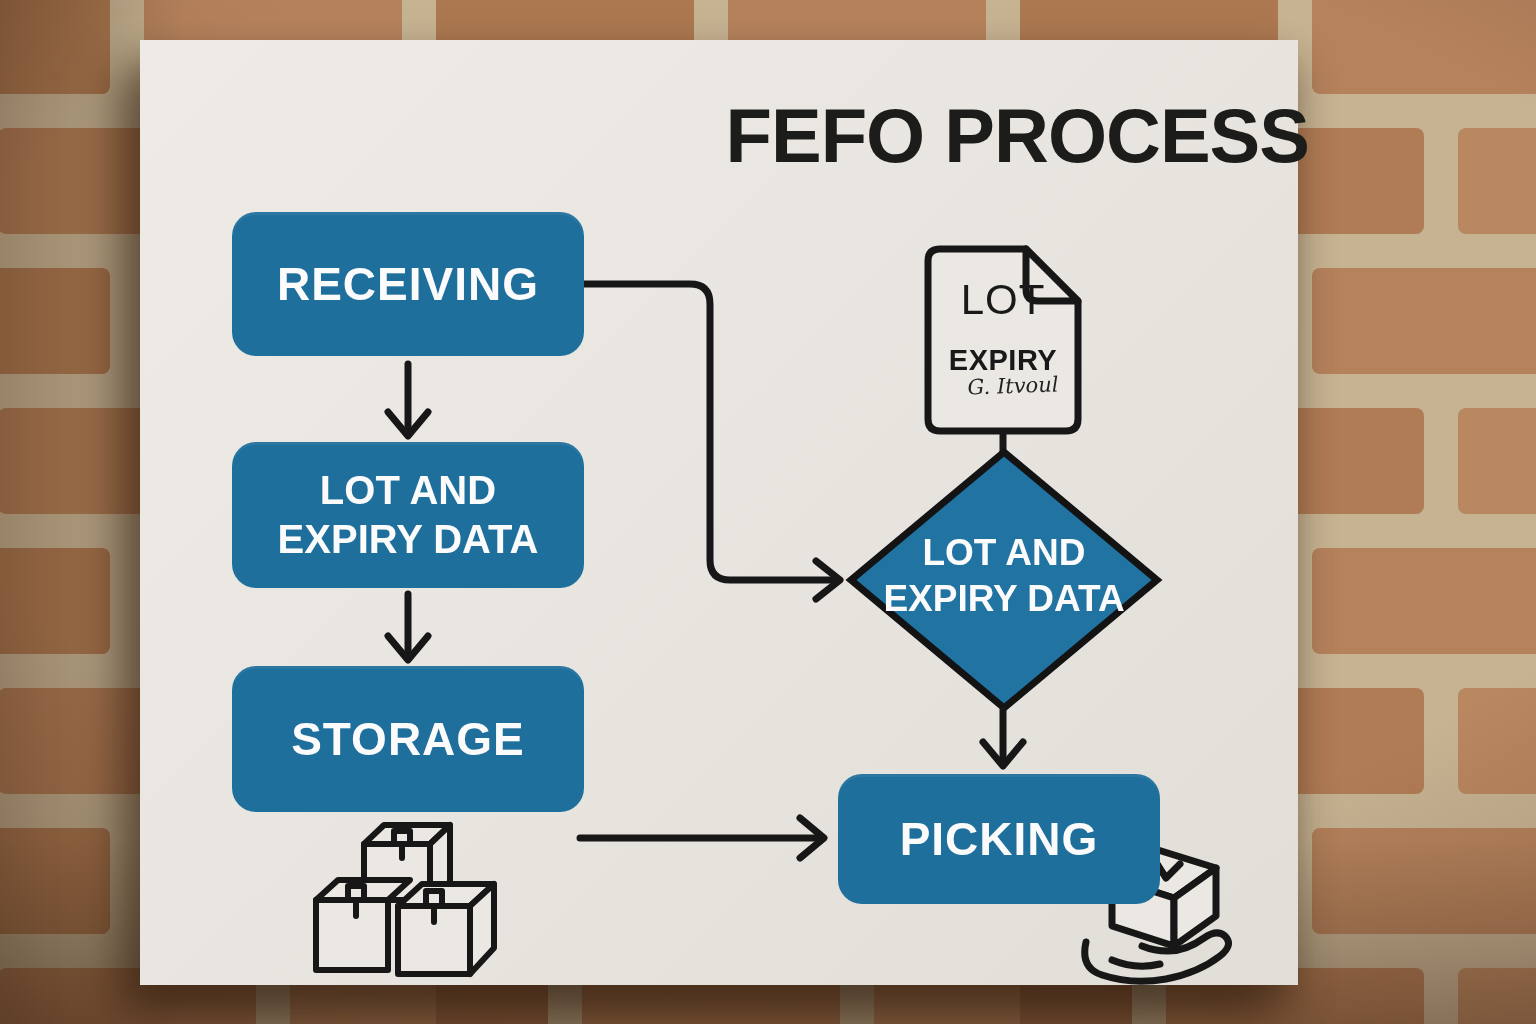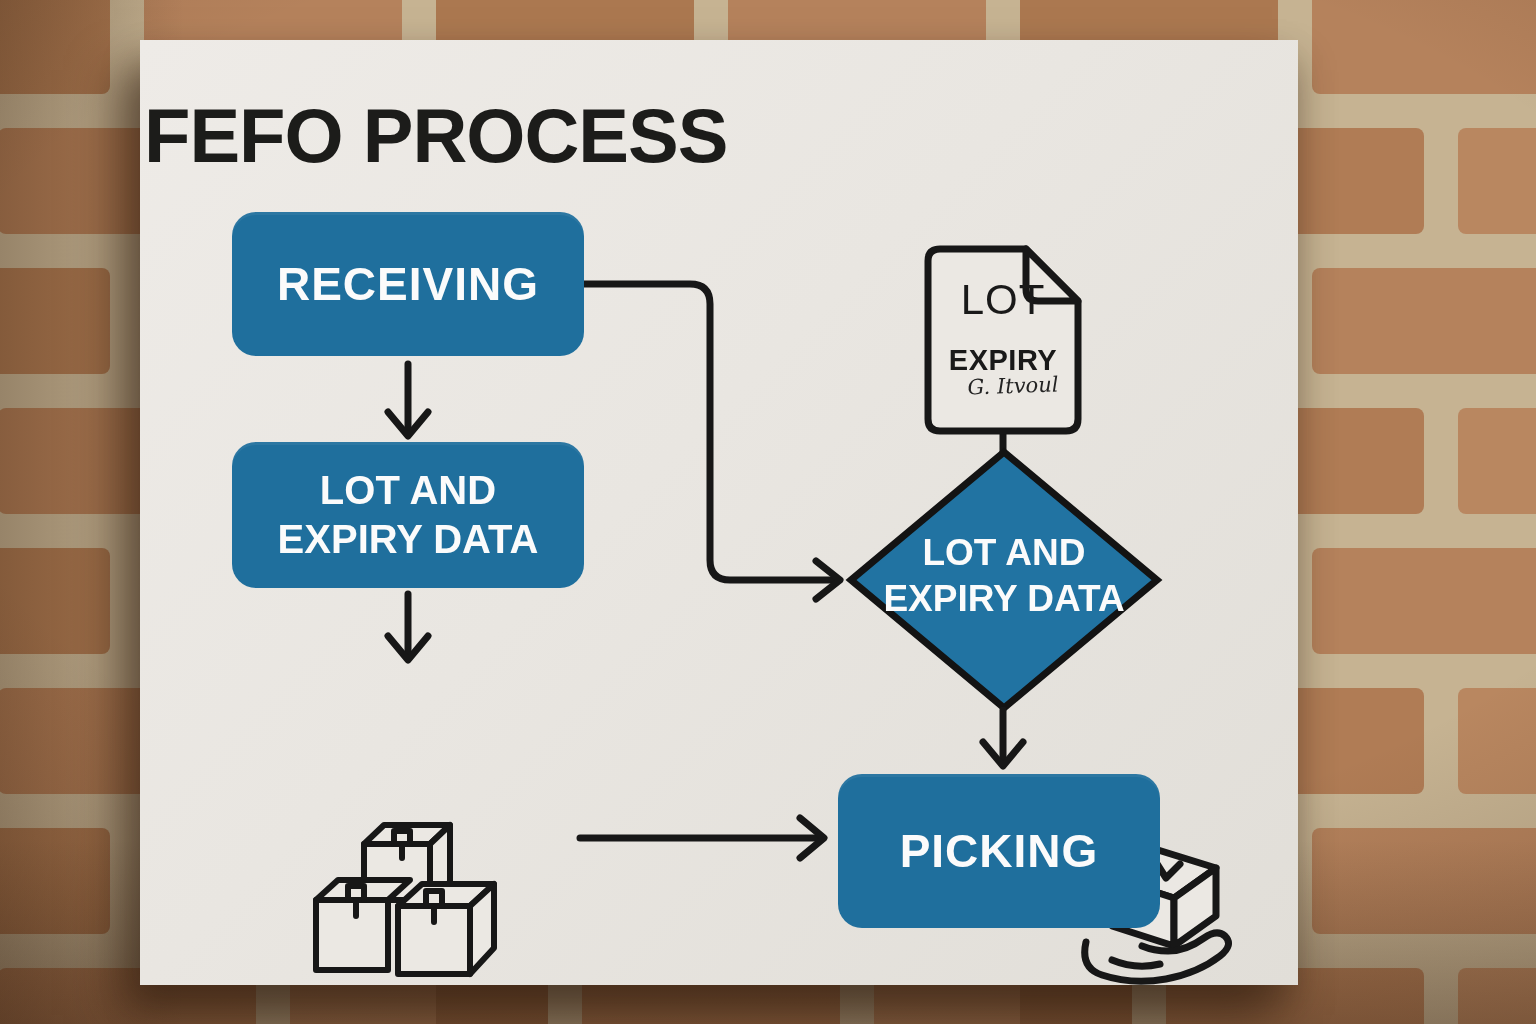--- a/index.html
+++ b/index.html
@@ -13,31 +13,31 @@
       linear-gradient(to right, rgba(42,23,10,0.30), rgba(42,23,10,0) 12%),
       linear-gradient(to top, rgba(42,23,10,0.28), rgba(42,23,10,0) 18%),
       radial-gradient(120% 95% at 53% 38%, rgba(0,0,0,0) 48%, rgba(45,24,11,0.38) 100%);
   }
 
   .board { position:absolute; left:140px; top:40px; width:1158px; height:945px;
     background:linear-gradient(135deg, #eeebe7 0%, #e9e6e1 45%, #e1ded8 100%);
     box-shadow:-26px 30px 42px rgba(40,22,10,0.50), 0 20px 34px rgba(40,22,10,0.35);
   }
 
-  .poster-title { position:absolute; top:52px; left:4px; width:100%; text-align:left;
+  .poster-title { position:absolute; top:52px; left:11px; width:100%; text-align:right;
     font-size:76px; font-weight:700; letter-spacing:-1px; color:#1c1c1a; }
 
   .node { position:absolute; display:flex; align-items:center; justify-content:center;
     background:#1f6f9d; border-radius:24px; color:#fbfbfb; font-weight:700;
     text-align:center; box-shadow:inset 0 3px 0 rgba(255,255,255,0.06); }
   .node .lines { line-height:1.22; }
   #node-receiving { left:92px;  top:172px; width:352px; height:144px; font-size:46px; letter-spacing:1px; }
   #node-lot-expiry { left:92px; top:402px; width:352px; height:146px; font-size:40px; }
   #node-storage   { left:92px;  top:626px; width:352px; height:146px; font-size:46px; letter-spacing:1px; }
-  #node-picking   { left:698px; top:734px; width:322px; height:154px; font-size:46px; letter-spacing:1px; }
+  #node-picking   { left:698px; top:734px; width:322px; height:130px; font-size:46px; letter-spacing:1px; }
 
   .diamond-label { position:absolute; left:704px; top:490px; width:320px; text-align:center;
     color:#fbfbfb; font-weight:700; font-size:37px; line-height:1.25; }
 
   .doc-text { position:absolute; left:788px; width:150px; text-align:center; color:#191919; }
   .doc-lot     { top:236px; font-size:42px; font-weight:400; letter-spacing:1px; }
   .doc-expiry  { top:304px; font-size:29px; font-weight:700; letter-spacing:0.5px; }
   .doc-scribble{ top:334px; left:798px; font-family:"DejaVu Serif", serif; font-style:italic;
     font-size:21px; color:#232323; transform:rotate(-2deg); white-space:nowrap; }
 
@@ -138,20 +138,23 @@
     <span>RECEIVING</span>
   </div>
 
   <div class="node" id="node-lot-expiry">
     <div class="lines">
       <div>LOT AND</div>
       <div>EXPIRY DATA</div>
     </div>
   </div>
 
+  <div class="node" id="node-storage">
+    <span>STORAGE</span>
+  </div>
 
   <div class="node" id="node-picking">
     <span>PICKING</span>
   </div>
 
   <div class="diamond-label">
     <div>LOT AND</div>
     <div>EXPIRY DATA</div>
   </div>
 

